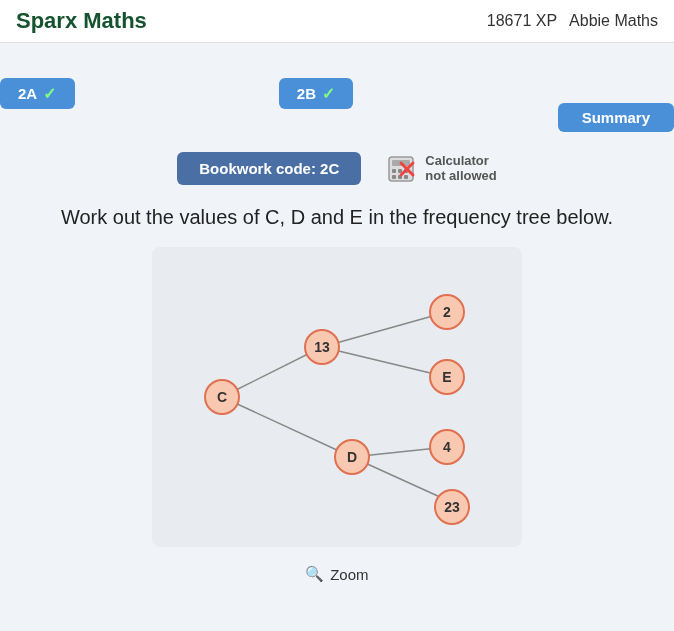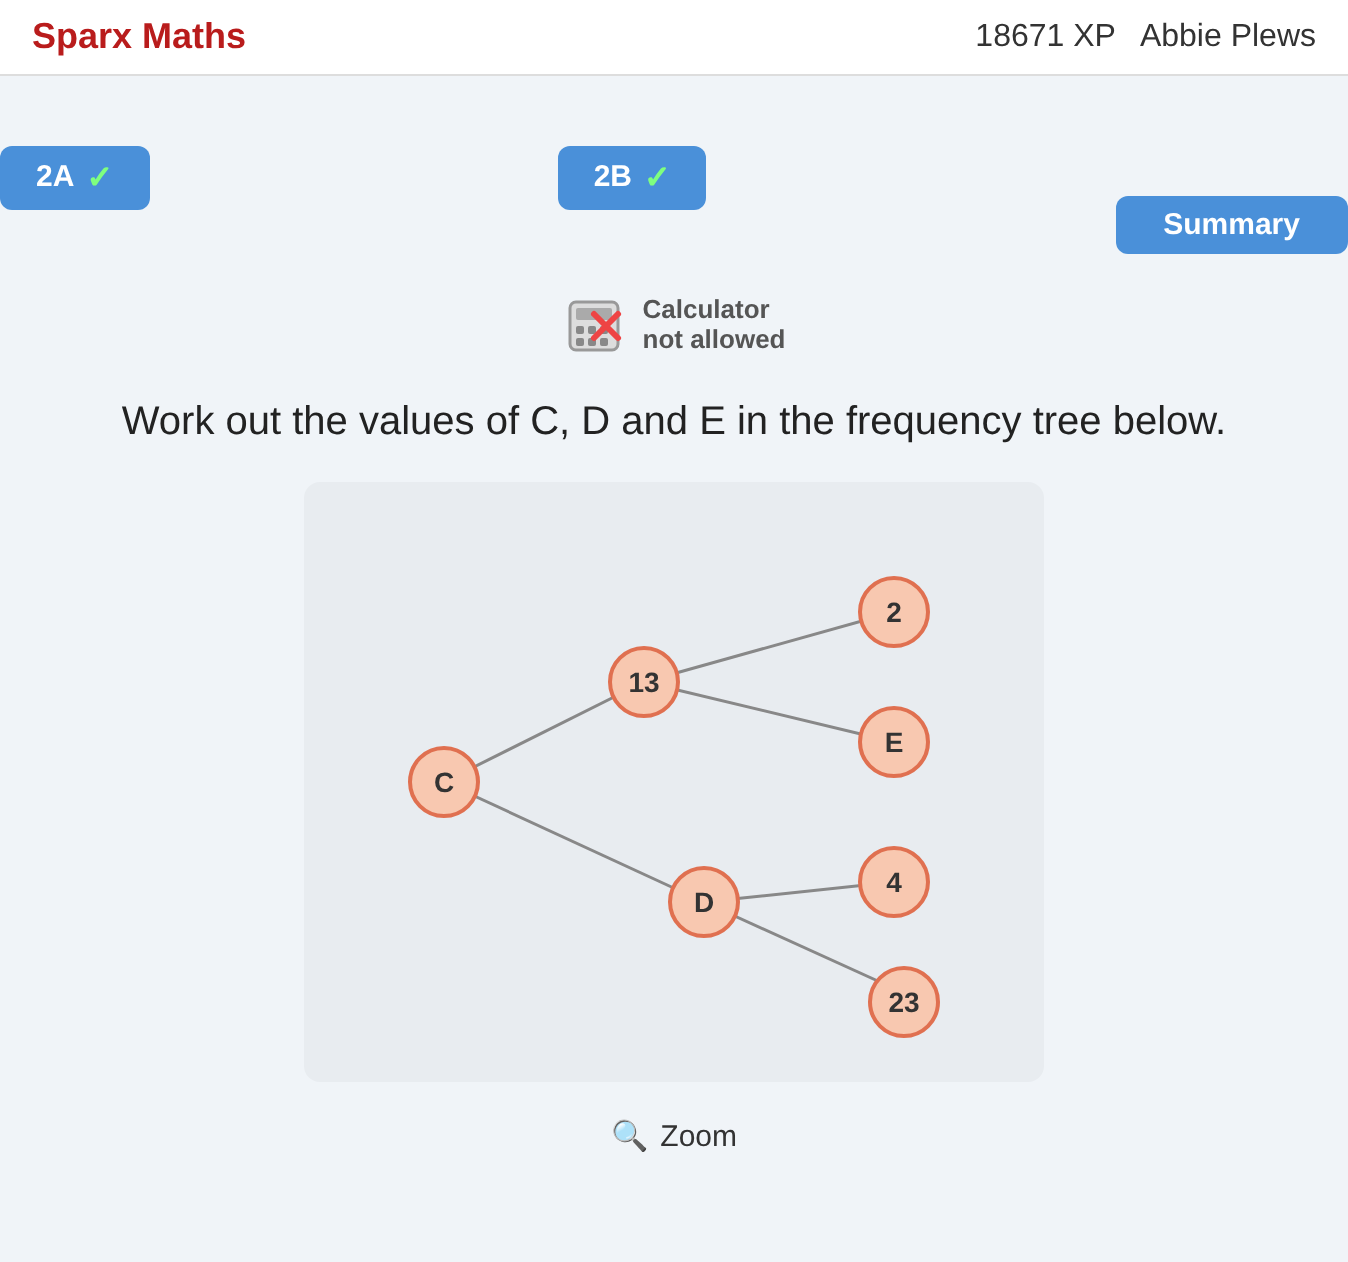--- a/index.html
+++ b/index.html
@@ -16,22 +16,22 @@
     .header {
       display: flex;
       align-items: center;
       justify-content: space-between;
       background: #fff;
       padding: 8px 16px;
       border-bottom: 1px solid #ddd;
     }
     .header-logo {
       font-weight: bold;
-      font-size: 18px;
-      color: #b91c1c;
+      font-size: 22px;
+      color: #14532d;
     }
     .header-right {
       display: flex;
       align-items: center;
       gap: 12px;
       font-size: 16px;
       color: #333;
     }
 
     
@@ -178,39 +178,40 @@
       font-weight: 500;
     }
   </style>
 </head>
 <body>
 
 <div class="header">
   <span class="header-logo">Sparx Maths</span>
   <div class="header-right">
     <span>18671 XP</span>
-    <span>Abbie Plews</span>
+    <span>Abbie Maths</span>
   </div>
 </div>
 
 <div class="tab-bar">
   <div class="tab tab-done">
     <span>2A</span>
     <span class="tab-check">✓</span>
   </div>
   <div class="tab tab-done">
     <span>2B</span>
     <span class="tab-check">✓</span>
   </div>
   <div class="tab tab-summary">
     <span>Summary</span>
   </div>
 </div>
 
 <div class="bookwork-area">
+  <div class="bookwork-code">Bookwork code: 2C</div>
   <div class="calculator-info">
     <div class="calc-icon">
       <svg viewBox="0 0 32 32" xmlns="http://www.w3.org/2000/svg">
         <rect x="4" y="4" width="24" height="24" rx="3" ry="3" fill="#ddd" stroke="#999" stroke-width="1.5"></rect>
         <rect x="7" y="7" width="18" height="6" rx="1" fill="#aaa"></rect>
         <rect x="7" y="16" width="4" height="4" rx="1" fill="#888"></rect>
         <rect x="13" y="16" width="4" height="4" rx="1" fill="#888"></rect>
         <rect x="19" y="16" width="4" height="4" rx="1" fill="#888"></rect>
         <rect x="7" y="22" width="4" height="4" rx="1" fill="#888"></rect>
         <rect x="13" y="22" width="4" height="4" rx="1" fill="#888"></rect>

